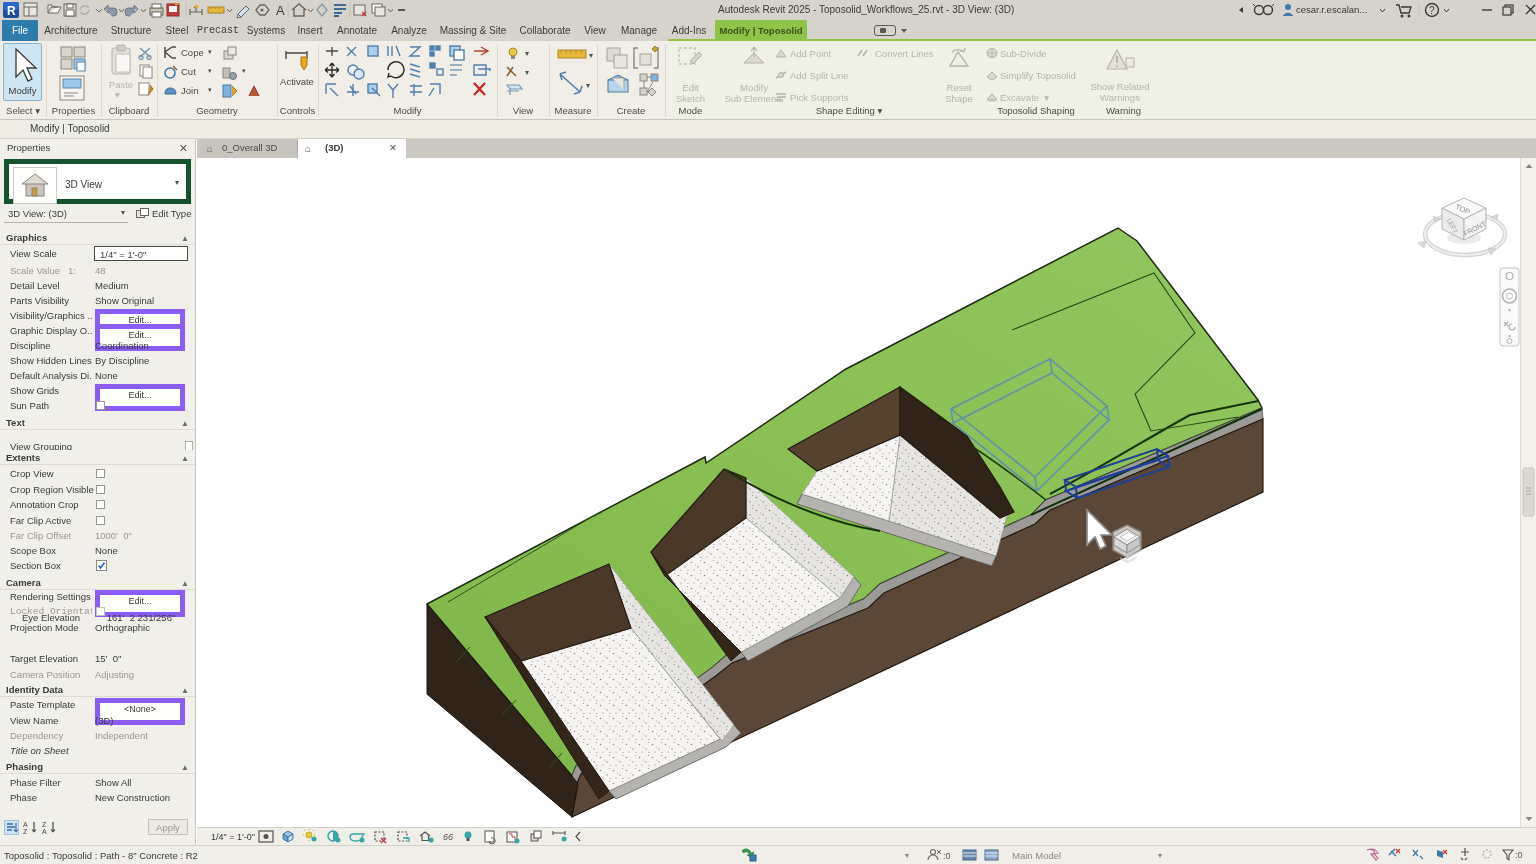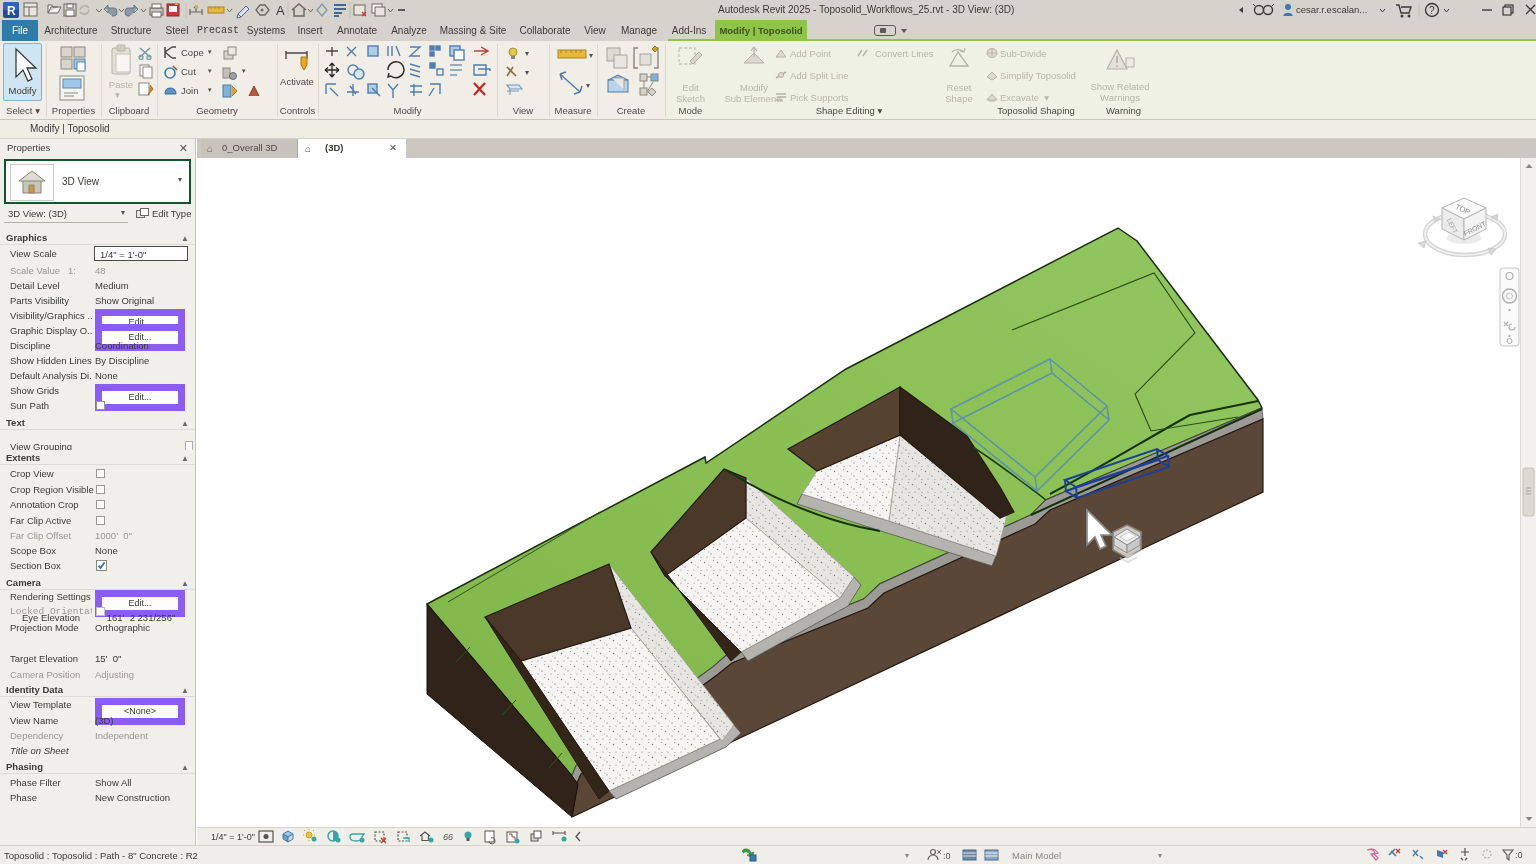--- a/index.html
+++ b/index.html
@@ -33,21 +33,21 @@
 
 #props { position:absolute; left:0; top:139px; width:196px; height:706px; background:#f0efe9; border-right:1px solid #c9c6bd; font-size:9.5px; color:#3a3a36; }
 #props .hdr { position:absolute; left:0; top:0; width:196px; height:19px; }
 .prow { position:absolute; left:0; width:195px; height:15px; line-height:15px; }
 .prow .lbl { position:absolute; left:10px; top:0; width:82px; overflow:hidden; white-space:nowrap; }
 .prow .val { position:absolute; left:95px; top:0; width:92px; overflow:hidden; white-space:nowrap; }
 .grey { color:#9a978e; }
 .sect { position:absolute; left:0; width:195px; height:15px; line-height:15px; font-weight:bold; color:#3a3a36; background:#f0efe9; border-bottom:1px solid #dedbd2; }
 .sect span { margin-left:6px; }
 .sect .pin { position:absolute; right:6px; top:1px; font-weight:normal; font-size:8px; color:#6a6a64; }
-.ebtn { position:absolute; left:95px; top:1px; width:90px; height:27px; background:#fdfdfc; border:7px solid #8b5cf6; text-align:center; line-height:12px; font-size:9px; color:#3a3a36; }
+.ebtn { position:absolute; left:95px; top:1px; width:90px; height:27px; background:#fdfdfc; border:5px solid #8b5cf6; text-align:center; line-height:12px; font-size:9px; color:#3a3a36; }
 .cbox { position:absolute; left:96px; top:3px; width:9px; height:9px; background:#fff; border:1px solid #9a978e; }
 
 
 #viewtabs { position:absolute; left:197px; top:139px; width:1339px; height:19px; background:#cbc8c1; font-size:9.5px; color:#4a4a44; }
 .vtab { position:absolute; top:0; height:19px; line-height:19px; }
 
 
 #canvas { position:absolute; left:197px; top:158px; width:1323px; height:669px; background:#ffffff; }
 #scrollbar { position:absolute; left:1520px; top:158px; width:16px; height:669px; background:#f3f1ec; border-left:1px solid #dcd9d0; }
 #viewctrl { position:absolute; left:197px; top:827px; width:1339px; height:18px; background:#f0eee8; border-top:1px solid #d5d2c8; font-size:9px; color:#3a3a36; }
@@ -420,21 +420,21 @@
 <div id="optbar">
     <span>Modify | Toposolid</span>
   </div>
 
 <div id="props">
   <div class="hdr">
       <span style="position:absolute;left:7px;top:3px;">Properties</span>
       <span style="position:absolute;right:8px;top:3px;font-size:11px;color:#55534e;">✕</span>
     </div>
 
-  <div style="position:absolute;left:4px;top:20px;width:187px;height:45px;background:#fff;border:2px solid #14532d;">
+  <div style="position:absolute;left:4px;top:20px;width:187px;height:45px;background:#fff;border:5px solid #14532d;">
     <div style="position:absolute;left:4px;top:3px;width:44px;height:37px;background:#fdfdfc;border:1px solid #ccc9c0;">
       <svg width="42" height="35" viewBox="0 0 42 35">
         <rect x="12" y="15" width="18" height="13" fill="#c9c5bd" stroke="#8a877e"></rect>
         <polygon points="8,16 21,6 34,16" fill="#dedad2" stroke="#8a877e"></polygon>
         <rect x="18" y="20" width="5" height="8" fill="#c79a3b" stroke="#8a877e"></rect>
       </svg>
     </div>
     <span style="position:absolute;left:56px;top:15px;font-size:10px;">3D View</span>
     <span style="position:absolute;right:7px;top:14px;color:#55534e;font-size:8px;">▾</span>
   </div>
@@ -555,21 +555,21 @@
   <div class="prow" style="top:512px;">
       <span class="lbl">Target Elevation</span>
       <span class="val">15'&nbsp; 0"</span>
     </div>
   <div class="prow" style="top:528px;">
       <span class="lbl grey">Camera Position</span>
       <span class="val grey">Adjusting</span>
     </div>
   <div class="sect" style="top:543px;"><span>Identity Data</span><span class="pin">▲</span></div>
   <div class="prow" style="top:558px;">
-      <span class="lbl">View Template</span>
+      <span class="lbl">Paste Template</span>
       <span class="ebtn">&lt;None&gt;</span>
     </div>
   <div class="prow" style="top:574px;">
       <span class="lbl">View Name</span>
       <span class="val">(3D)</span>
     </div>
   <div class="prow" style="top:589px;">
       <span class="lbl grey">Dependency</span>
       <span class="val grey">Independent</span>
     </div>
@@ -579,20 +579,38 @@
   <div class="sect" style="top:620px;"><span>Phasing</span><span class="pin">▲</span></div>
   <div class="prow" style="top:636px;">
       <span class="lbl">Phase Filter</span>
       <span class="val">Show All</span>
     </div>
   <div class="prow" style="top:651px;padding-left:36px;">
       <span class="lbl">Phase</span>
       <span class="val">New Construction</span>
     </div>
 
+  <div style="position:absolute;left:0;top:678px;width:196px;height:28px;">
+    <svg width="15" height="15" viewBox="0 0 15 15" style="position:absolute;left:4px;top:3px;">
+        <rect x="0" y="0" width="15" height="15" fill="#cfe3f2" stroke="#7aa8cc"></rect>
+        <path d="M3 4h6M3 7h8M3 10h5" stroke="#3b6ea5" stroke-width="1.3"></path>
+        <path d="M12 3v9M12 12l-2-2.5M12 12l2-2.5" stroke="#3b6ea5" stroke-width="1.2" fill="none"></path>
+      </svg>
+    <svg width="15" height="15" viewBox="0 0 15 15" style="position:absolute;left:23px;top:3px;">
+        <text x="0" y="7" font-size="7" fill="#444">A</text>
+        <text x="0" y="14" font-size="7" fill="#444">Z</text>
+        <path d="M11 2v10M11 12l-2-2.5M11 12l2-2.5" stroke="#4a4a44" stroke-width="1.2" fill="none"></path>
+      </svg>
+    <svg width="15" height="15" viewBox="0 0 15 15" style="position:absolute;left:42px;top:3px;">
+        <text x="0" y="7" font-size="7" fill="#444">Z</text>
+        <text x="0" y="14" font-size="7" fill="#444">A</text>
+        <path d="M11 2v10M11 12l-2-2.5M11 12l2-2.5" stroke="#4a4a44" stroke-width="1.2" fill="none"></path>
+      </svg>
+    <div style="position:absolute;left:148px;top:2px;width:40px;height:16px;background:#eceae2;border:1px solid #c5c2b8;text-align:center;line-height:15px;color:#9a978e;">Apply</div>
+  </div>
 </div>
 
 <div id="viewtabs">
   <div class="vtab" style="left:4px;width:97px;background:#c7c4bd;border-right:1px solid #aeaba3;"></div>
   <span style="position:absolute;left:10px;top:4px;font-size:10px;color:#6a675e;">⌂</span>
   <span style="position:absolute;left:25px;top:3px;">0_Overall 3D</span>
   <div class="vtab" style="left:101px;width:108px;background:#ffffff;"></div>
   <span style="position:absolute;left:108px;top:4px;font-size:10px;color:#55534e;">⌂</span>
   <span style="position:absolute;left:128px;top:3px;font-weight:bold;color:#3a3a36;">(3D)</span>
   <span style="position:absolute;left:192px;top:3px;color:#55534e;">✕</span>

